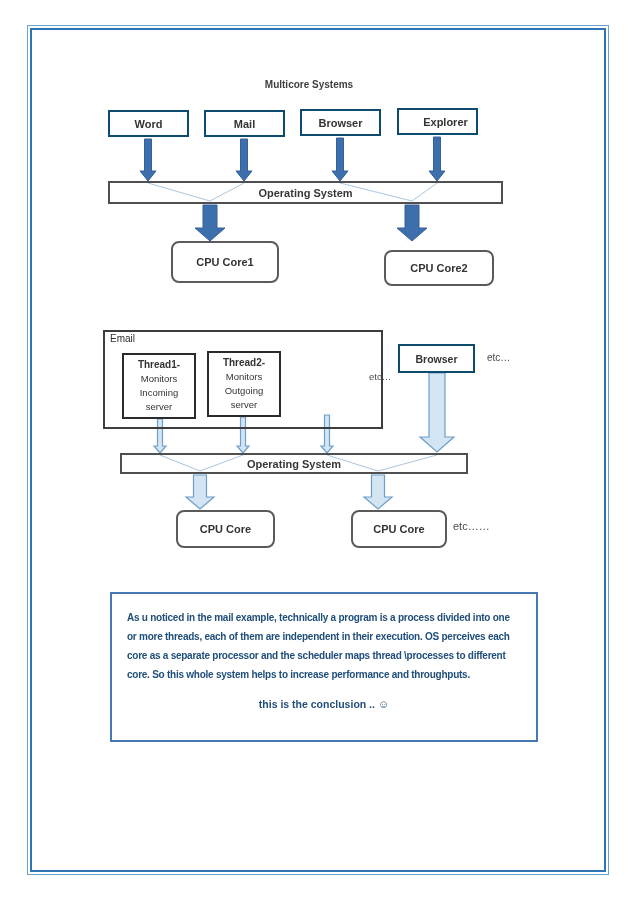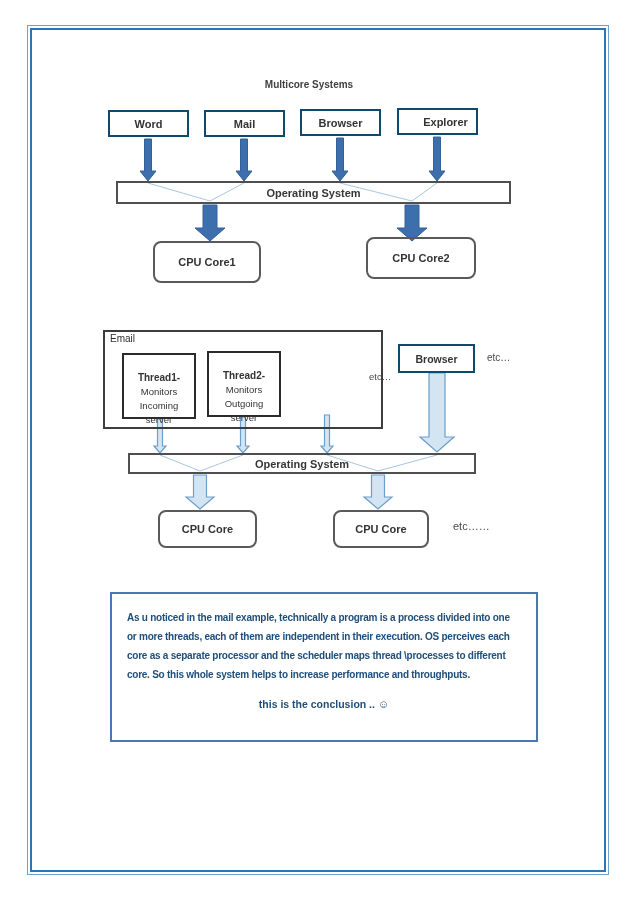--- a/index.html
+++ b/index.html
@@ -15,31 +15,31 @@
     width:100%;height:100%;border:2px solid #2e75b6;box-sizing:border-box;
   }
   .layer{position:absolute;left:0;top:0;width:638px;height:902px;}
   svg.arrows{position:absolute;left:0;top:0;pointer-events:none;}
   .abs{position:absolute;box-sizing:border-box;}
   .dbox{
     border:2px solid #0c4a6e;background:transparent;color:#333333;
     display:flex;align-items:center;justify-content:center;
     font-size:11px;font-weight:600;letter-spacing:0;
   }
-  .rbox{border-radius:8px;border-color:#5a5a5a;font-weight:600;}
+  .rbox{border-radius:8px;border-color:#5a5a5a;font-weight:600;margin-left:18px;}
   .osbar{
     border:2px solid #4f4f4f;display:flex;align-items:center;justify-content:center;
-    font-size:11px;font-weight:600;color:#363636;background:transparent;margin-left:8px;
+    font-size:11px;font-weight:600;color:#363636;background:transparent;
   }
   .dg-title{font-size:10px;font-weight:600;color:#404040;text-align:center;}
   .email-box{border:2px solid #3d3d3d;background:transparent;}
   .email-label{font-size:10px;color:#2f2f2f;font-weight:400;text-align:right;}
   .thread-box{
     border:2px solid #2b2b2b;background:transparent;text-align:center;
-    padding-top:16px;color:#333333;
+    padding-top:3px;color:#333333;
   }
   .thread-title{font-size:10px;font-weight:700;line-height:14px;}
   .thread-line{font-size:9.5px;line-height:14px;font-weight:400;}
   .etc{font-size:10px;color:#4a4a4a;font-weight:400;}
   .conclusion-box{
     border:2px solid #4877b6;background:#ffffff;
     padding:8px 9px 0 9px;color:#1f4e7a;
   }
   .conclusion-par{
     margin:6px;font-size:10px;font-weight:700;line-height:19px;letter-spacing:-0.25px;
@@ -101,21 +101,21 @@
   <div class="abs dg-title" style="left:229px;top:79px;width:160px;">Multicore Systems</div>
 
   <div class="abs dbox" style="left:108px;top:110px;width:81px;height:27px;">Word</div>
   <div class="abs dbox" style="left:204px;top:110px;width:81px;height:27px;">Mail</div>
   <div class="abs dbox" style="left:300px;top:109px;width:81px;height:27px;">Browser</div>
   <div class="abs dbox" style="left:397px;top:108px;width:81px;height:27px;padding-left:16px;">Explorer</div>
 
   <div class="abs osbar" style="left:108px;top:181px;width:395px;height:23px;">Operating System</div>
 
   <div class="abs dbox rbox" style="left:153px;top:241px;width:108px;height:42px;">CPU Core1</div>
-  <div class="abs dbox rbox" style="left:366px;top:237px;width:110px;height:42px;">CPU Core2</div>
+  <div class="abs dbox rbox" style="left:366px;top:250px;width:110px;height:36px;">CPU Core2</div>
 </div>
 
 <div class="layer">
   <div class="abs email-box" style="left:103px;top:330px;width:280px;height:99px;"></div>
   <div class="abs email-label" style="left:110px;top:333px;">Email</div>
 
   <div class="abs thread-box" style="left:122px;top:353px;width:74px;height:66px;">
     <div class="thread-title">Thread1-</div>
     <div class="thread-line">Monitors</div>
     <div class="thread-line">Incoming</div>

